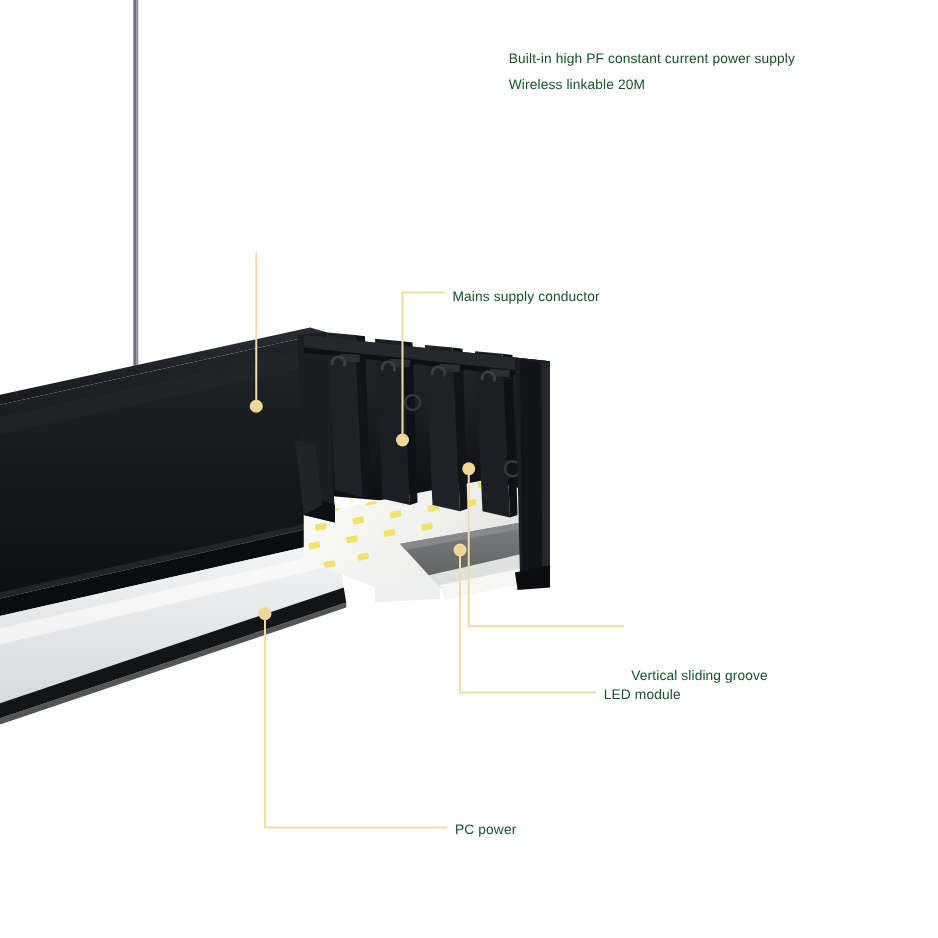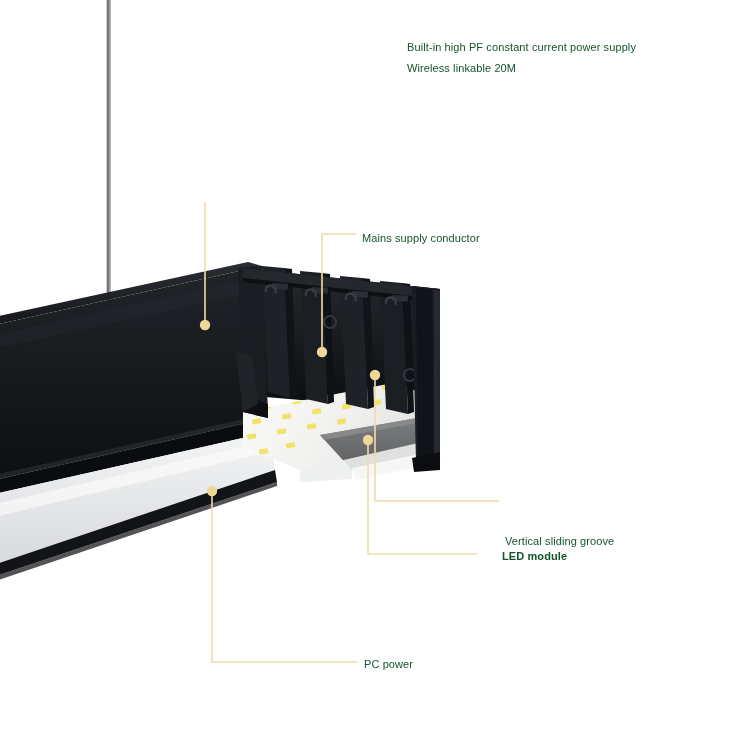--- a/index.html
+++ b/index.html
@@ -20,21 +20,21 @@
     font-size:11px;
     line-height:21px;
     letter-spacing:.1px;
     white-space:pre;
     font-family:"Liberation Sans","DejaVu Sans",sans-serif;
   }
   #hdr-note{left:407px;top:37px;}
   #lbl-teflon{left:151px;top:186px;}
   #lbl-mains{left:362px;top:228px;}
   #lbl-groove{left:505px;top:512px;margin-top:19px;}
-  #lbl-led{left:502px;top:546px;font-weight:bold;}
+  #lbl-led{left:483px;top:546px;}
   #lbl-pc{left:364px;top:654px;}
 </style>
 </head>
 <body>
 
 <div id="stage">
 
   <svg id="art" viewBox="0 0 750 750" xmlns="http://www.w3.org/2000/svg">
     <defs>
       <linearGradient id="gCable" x1="0" y1="0" x2="1" y2="0">

